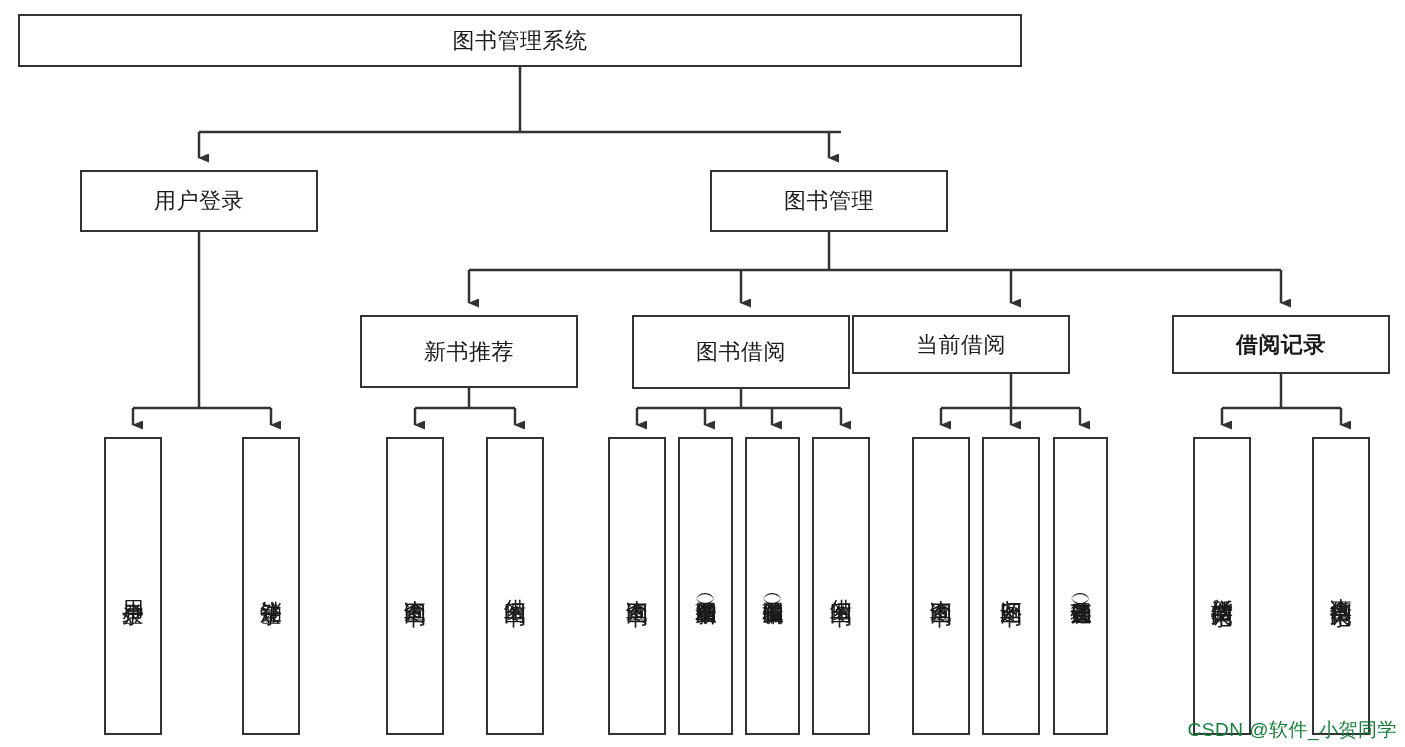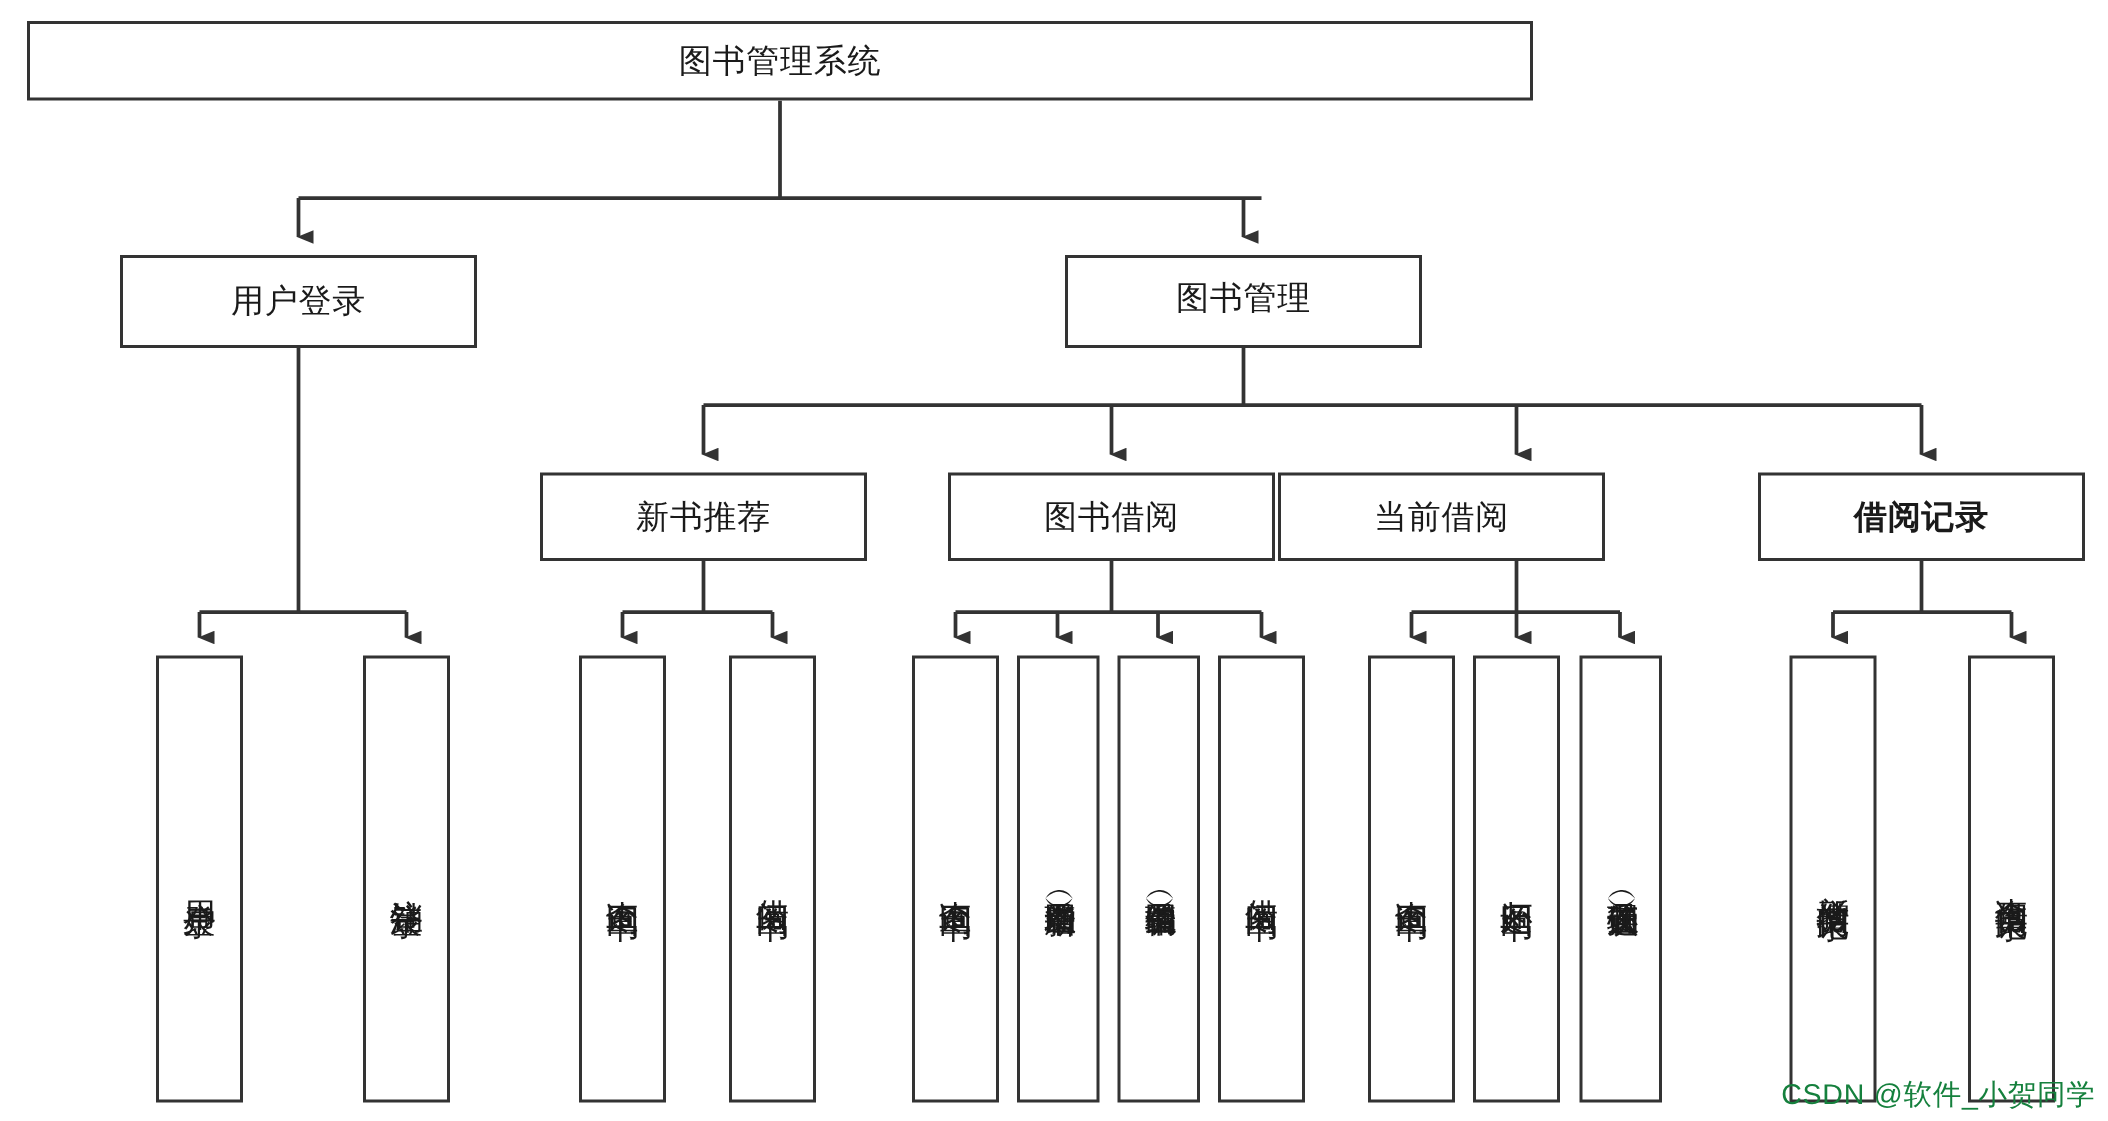--- a/index.html
+++ b/index.html
@@ -131,28 +131,28 @@
     </g>
   </svg>
 
   <div class="node horiz" style="left:18px; top:14px; width:1004px; height:53px;">
     <span class="lbl">图书管理系统</span>
   </div>
 
   <div class="node horiz" style="left:80px; top:170px; width:238px; height:62px;">
     <span class="lbl">用户登录</span>
   </div>
-  <div class="node horiz" style="left:710px; top:170px; width:238px; height:62px;font-family:Liberation Mono, monospace;">
+  <div class="node horiz" style="left:710px; top:170px; width:238px; height:62px;">
     <span class="lbl">图书管理</span>
   </div>
 
-  <div class="node horiz" style="left:360px; top:315px; width:218px; height:59px;">
+  <div class="node horiz" style="left:360px; top:315px; width:218px; height:73px;">
     <span class="lbl">新书推荐</span>
   </div>
-  <div class="node horiz" style="left:632px; top:315px; width:218px; height:59px;">
+  <div class="node horiz" style="left:632px; top:315px; width:218px; height:74px;">
     <span class="lbl">图书借阅</span>
   </div>
   <div class="node horiz" style="left:852px; top:315px; width:218px; height:59px;">
     <span class="lbl">当前借阅</span>
   </div>
   <div class="node horiz" style="left:1172px; top:315px; width:218px; height:59px;font-weight:bold;">
     <span class="lbl">借阅记录</span>
   </div>
 
   <div class="node vert" style="left:104px; top:437px; width:58px; height:298px;">

